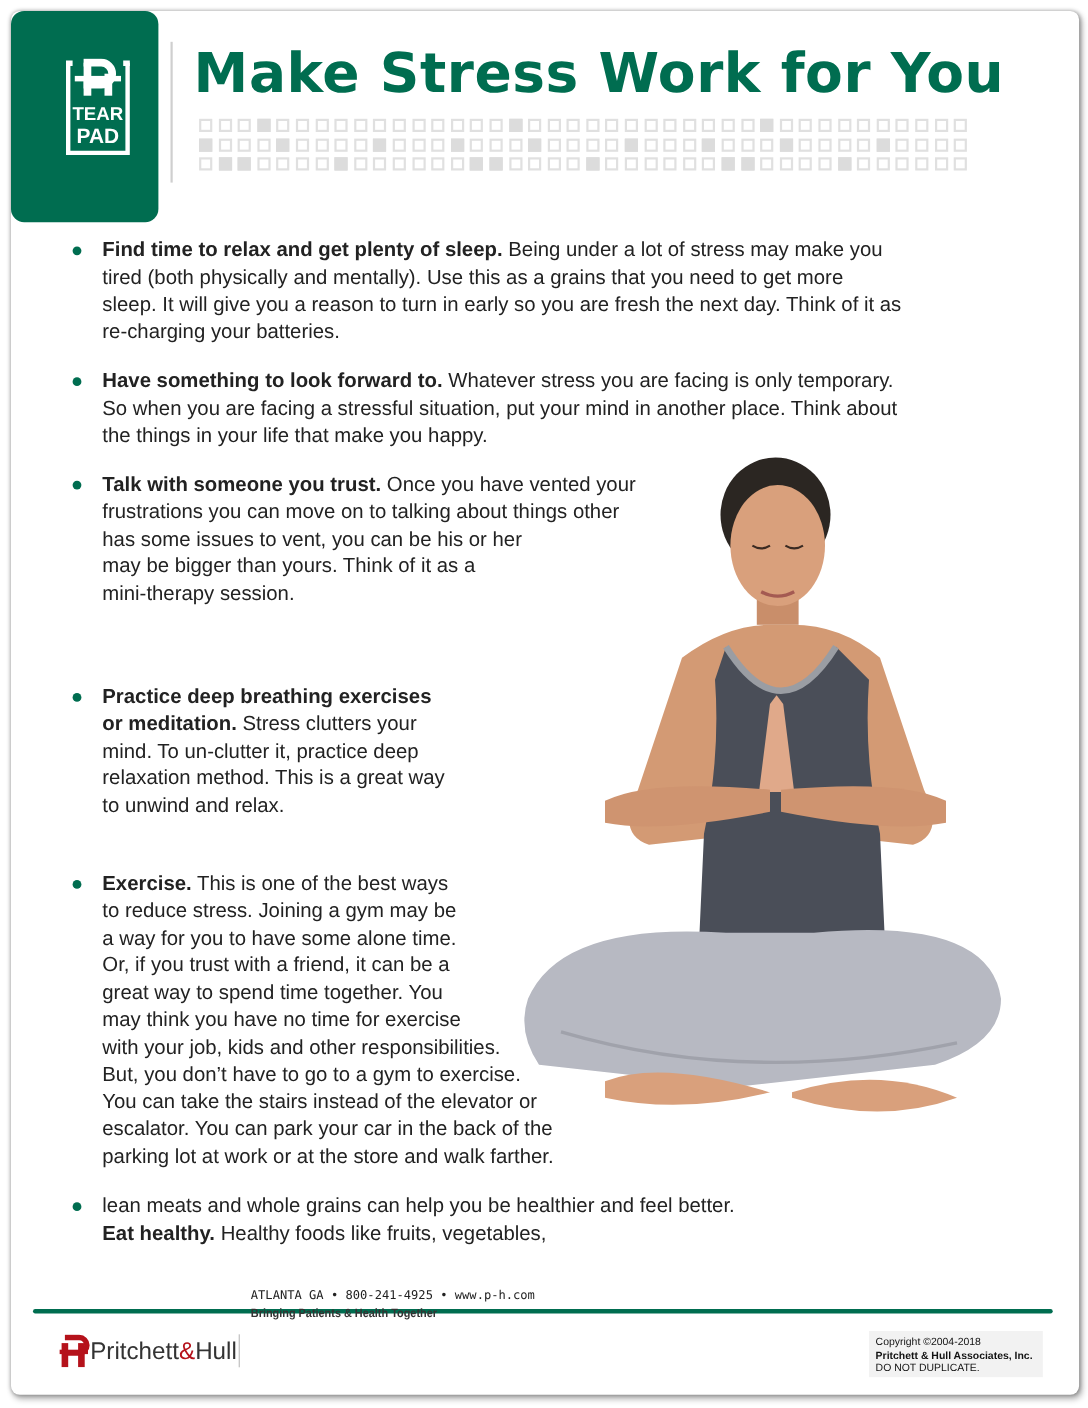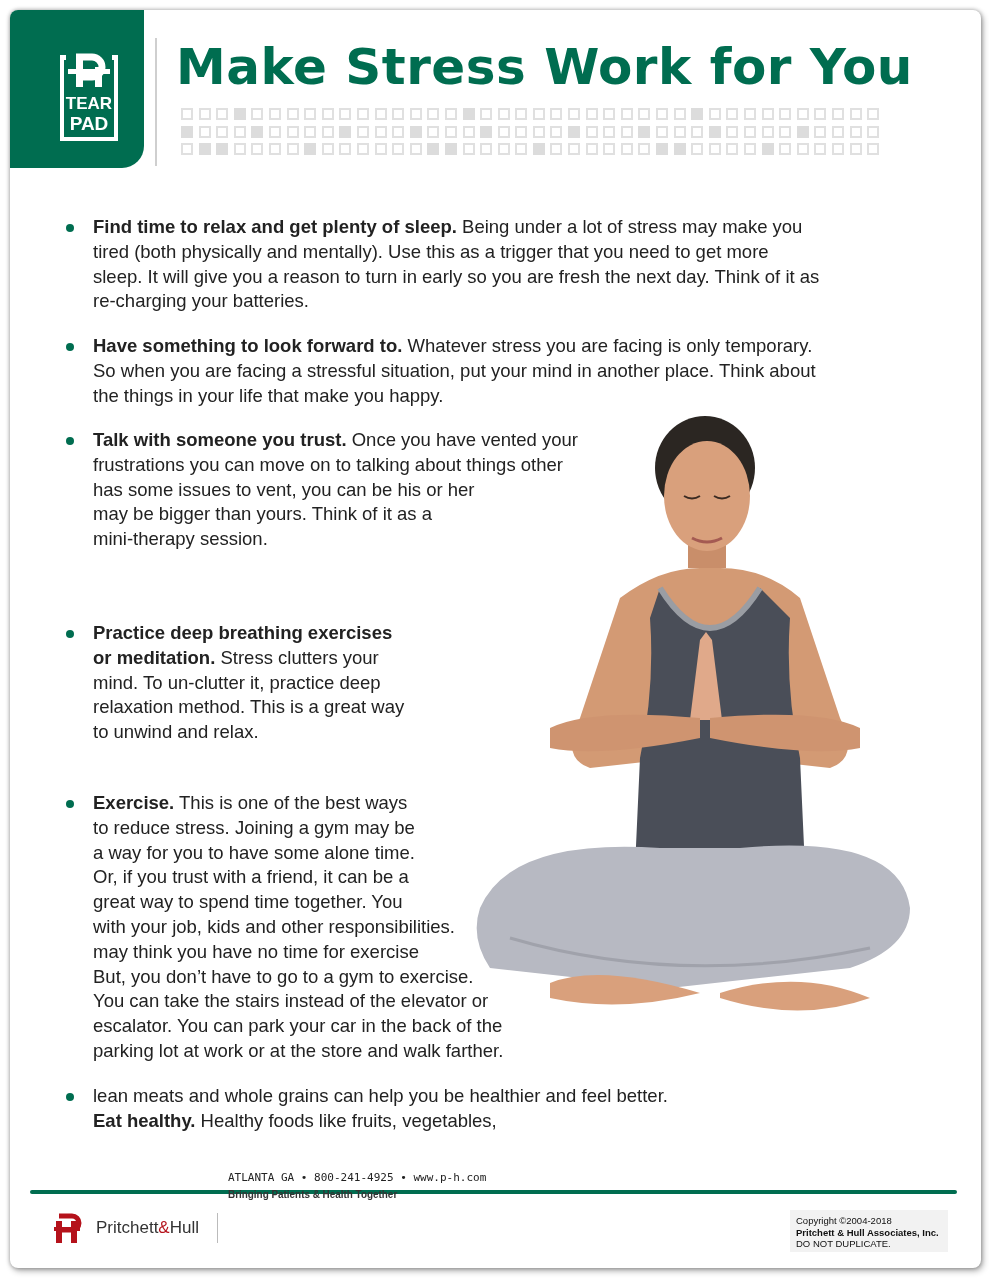--- a/index.html
+++ b/index.html
@@ -6,22 +6,22 @@
   html, body { width: 989px; height: 1280px; background: #ffffff; overflow: hidden; }
   body { font-family: "Liberation Sans", sans-serif; color: #222; position: relative; }
 
   .page {
     position: absolute; left: 10px; top: 10px; width: 971px; height: 1258px;
     background: #fff; border-radius: 8px;
     box-shadow: 0 0 4px rgba(0,0,0,0.35), 2px 3px 6px rgba(0,0,0,0.3);
     overflow: hidden;
   }
   .logo-block {
-    position: absolute; left: 0; top: 0; width: 134px; height: 158px;
-    background: #006d50; border-bottom-right-radius: 22px;
+    position: absolute; left: 0; top: 0; width: 134px; height: 192px;
+    background: #006d50; border-bottom-right-radius: 22px; border-radius: 12px;
   }
   .tearpad {
     position: absolute; left: 48px; top: 43px; width: 62px; height: 90px;
   }
   .title-divider {
     position: absolute; left: 145px; top: 28px; width: 2px; height: 128px; background: #cfcfcf;
   }
   .title {
     position: absolute; left: 166px; top: 28px;
     font-family: "DejaVu Sans", sans-serif; font-weight: bold;
@@ -45,21 +45,21 @@
   .bullet .head { font-weight: bold; }
   .bullet .line { display: block; white-space: nowrap; }
 
   .photo { position: absolute; left: 460px; top: 398px; width: 450px; height: 625px; }
 
   .footer-rule {
     position: absolute; left: 20px; top: 1180px; width: 927px; height: 4px; background: #006d50; border-radius: 2px;
   }
   .ph-logo { position: absolute; left: 44px; top: 1203px; display: flex; align-items: center; }
   .ph-mark { width: 28px; height: 30px; }
-  .ph-name { font-size: 17px; color: #333; margin-left: 14px; font-family: "Liberation Sans", sans-serif; }
+  .ph-name { font-size: 22px; color: #333; margin-left: 0; font-family: "Liberation Sans", sans-serif; }
   .ph-name .amp { color: #b5121b; }
   .ph-divider { position: absolute; left: 207px; top: 1203px; width: 1px; height: 30px; background: #bbb; }
   .ph-contact { position: absolute; left: 218px; top: 1160px; font-size: 11px; color: #222; line-height: 16px; font-family: "DejaVu Sans Mono", monospace; }
   .ph-contact .l2 { font-family: "Liberation Sans", sans-serif; font-size: 11px; transform: scaleX(0.9); transform-origin: left; display: block; font-weight: bold; color: #333;}
   .copyright {
     position: absolute; left: 780px; top: 1200px; width: 158px; height: 42px; background: #f2f2f2;
     font-size: 9.5px; line-height: 11.5px; padding: 5px 6px; color: #111;
   }
   .copyright .b { font-weight: bold; }
 </style>
@@ -203,21 +203,21 @@
       <div class="sq"></div>
       <div class="sq"></div>
       <div class="sq"></div>
       <div class="sq"></div>
     </div>
 
   <div class="bullets">
     <div class="bullet" style="top:205px">
       <span class="dot"></span>
       <span class="line"><span class="head">Find time to relax and get plenty of sleep.</span><span> Being under a lot of stress may make you</span></span>
-      <span class="line">tired (both physically and mentally). Use this as a trigger that you need to get more</span>
+      <span class="line">tired (both physically and mentally). Use this as a grains that you need to get more</span>
       <span class="line">sleep. It will give you a reason to turn in early so you are fresh the next day. Think of it as</span>
       <span class="line">re-charging your batteries.</span>
     </div>
 
     <div class="bullet" style="top:324px">
       <span class="dot"></span>
       <span class="line"><span class="head">Have something to look forward to.</span><span> Whatever stress you are facing is only temporary.</span></span>
       <span class="line">So when you are facing a stressful situation, put your mind in another place. Think about</span>
       <span class="line">the things in your life that make you happy.</span>
     </div>
@@ -240,22 +240,22 @@
       <span class="line">to unwind and relax.</span>
     </div>
 
     <div class="bullet" style="top:781px">
       <span class="dot"></span>
       <span class="line"><span class="head">Exercise.</span><span> This is one of the best ways</span></span>
       <span class="line">to reduce stress. Joining a gym may be</span>
       <span class="line">a way for you to have some alone time.</span>
       <span class="line">Or, if you trust with a friend, it can be a</span>
       <span class="line">great way to spend time together. You</span>
+      <span class="line">may think you have no time for exercise</span>
       <span class="line">with your job, kids and other responsibilities.</span>
-      <span class="line">may think you have no time for exercise</span>
       <span class="line">But, you don’t have to go to a gym to exercise.</span>
       <span class="line">You can take the stairs instead of the elevator or</span>
       <span class="line">escalator.  You can park your car in the back of the</span>
       <span class="line">parking lot at work or at the store and walk farther.</span>
     </div>
 
     <div class="bullet" style="top:1074px">
       <span class="dot"></span>
       <span class="line">lean meats and whole grains can help you be healthier and feel better.</span>
       <span class="line"><span class="head">Eat healthy.</span><span> Healthy foods like fruits, vegetables,</span></span>

